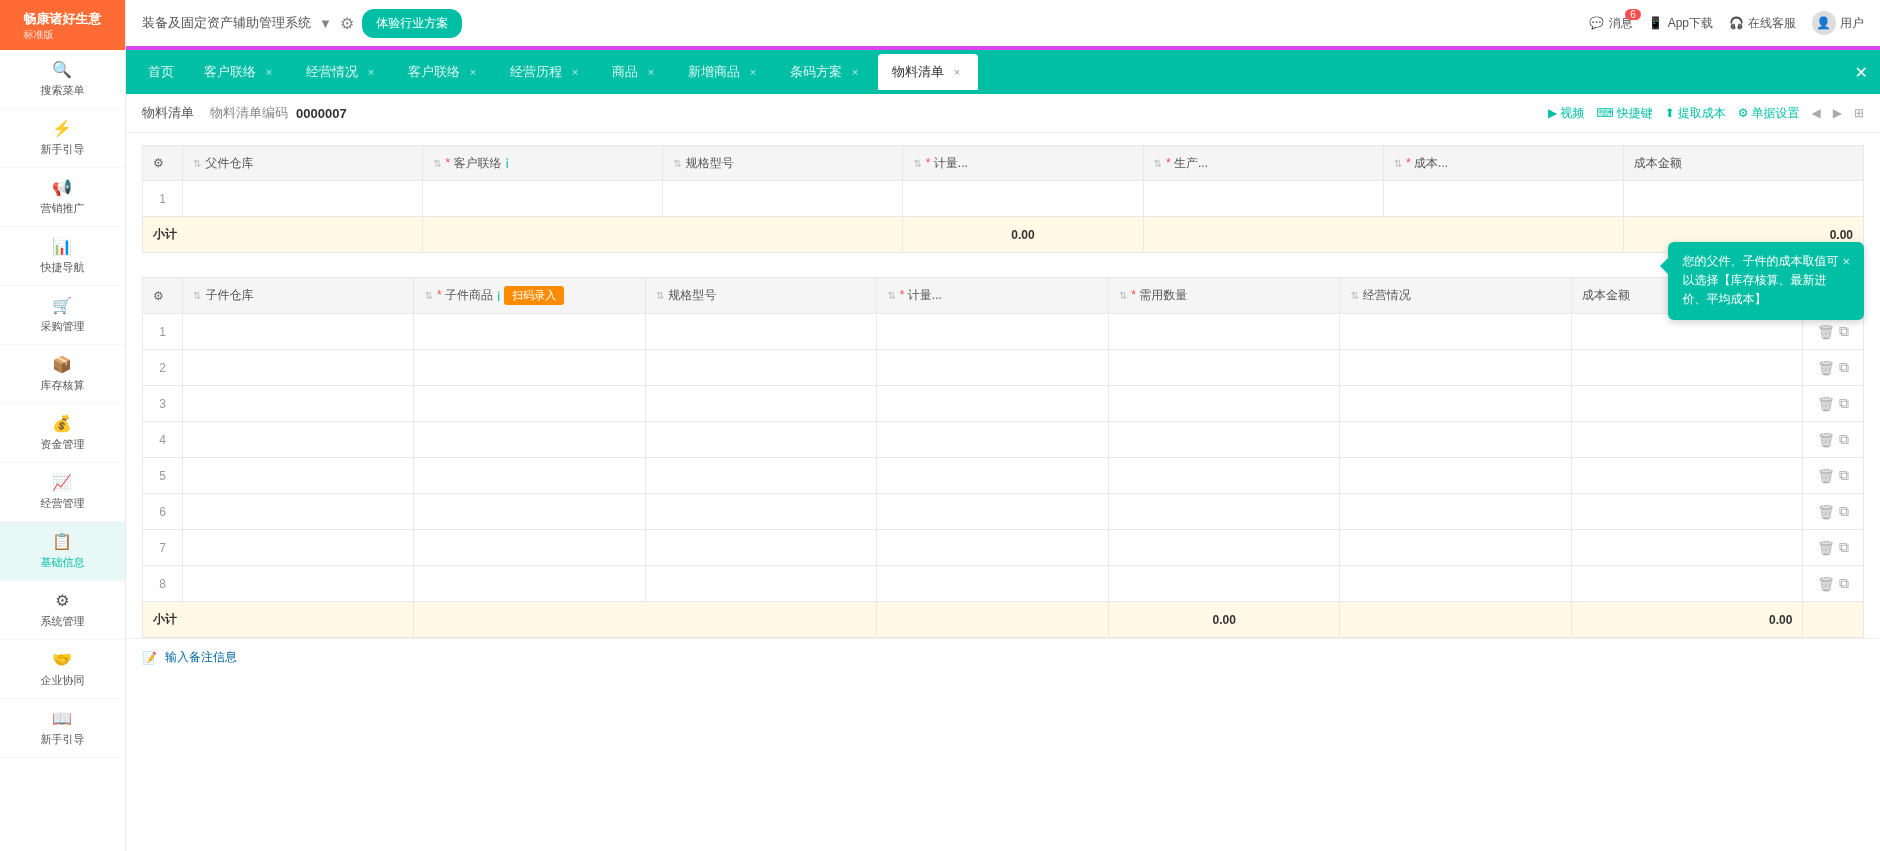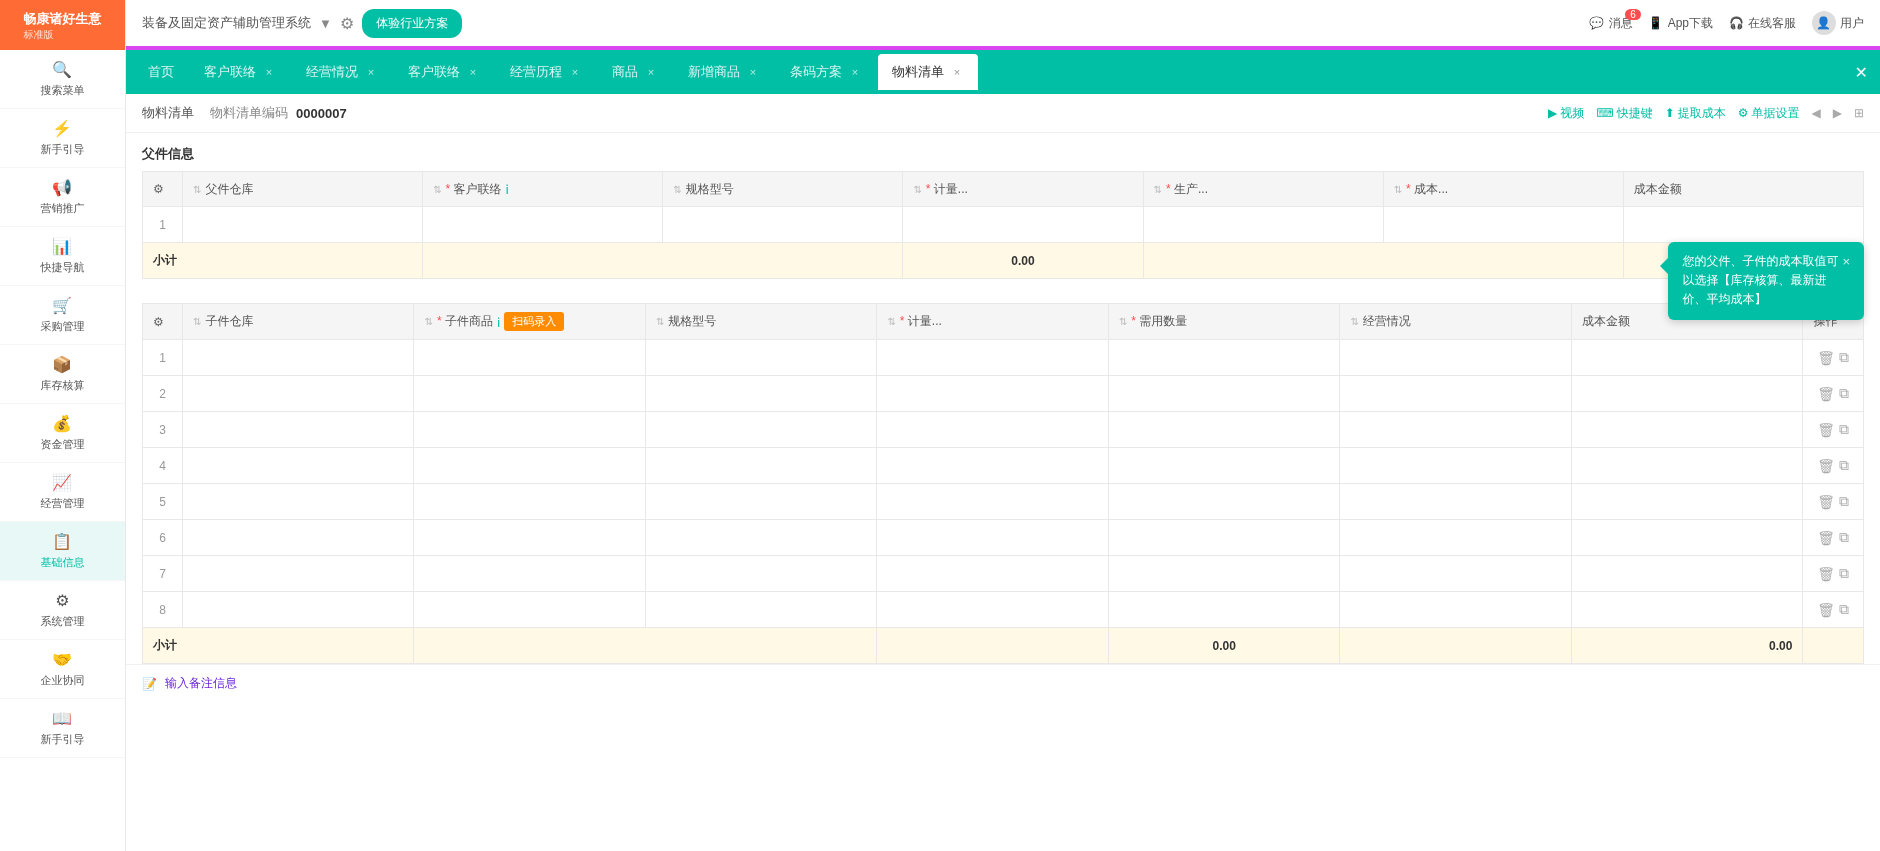--- a/index.html
+++ b/index.html
@@ -523,21 +523,20 @@
           <span>⚙</span>
           <span>单据设置</span>
         </span>
         <span style="color:#aaa;cursor:pointer;">◀</span>
         <span style="color:#aaa;cursor:pointer;">▶</span>
         <span style="color:#aaa;cursor:pointer;">⊞</span>
       </div>
     </div>
 
     <div class="section">
-      <div class="section-title">父件信息</div>
       <table class="data-table">
         <thead>
           <tr>
             <th class="th-settings">
               <span class="th-settings-icon">⚙</span>
             </th>
             <th>
               <div class="th-sortable">
                   <span class="sort-arrows">⇅</span>
                   <span>父件仓库</span>
@@ -791,21 +790,21 @@
     <td></td>
     <td style="text-align:right;padding-right:10px;font-weight:bold;">0.00</td>
     <td></td>
   </tr>
           </tbody>
       </table>
     </div>
 
     <div class="bottom-note">
       <span>📝</span>
-      <span style="color:#6d28d9;cursor:text;">输入备注信息</span>
+      <span style="color:#0369a1;cursor:text;">输入备注信息</span>
     </div>
 
     <div class="tooltip-box" style="top:148px;right:16px;">
       <span class="tooltip-close">×</span>
       <span>您的父件、子件的成本取值可</span>
       <br>
       <span>以选择【库存核算、最新进</span>
       <br>
       <span>价、平均成本】</span>
     </div>

